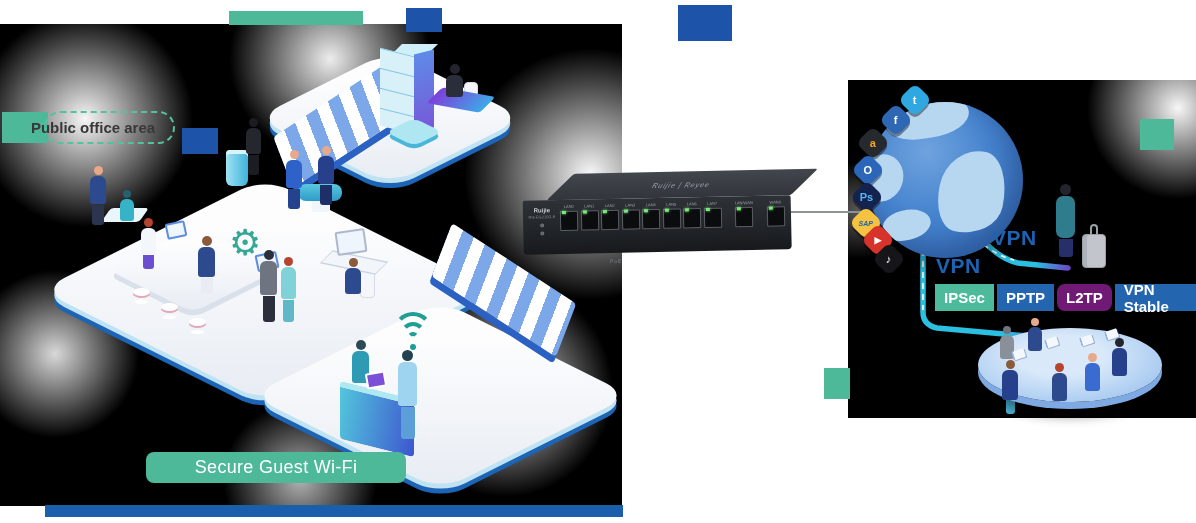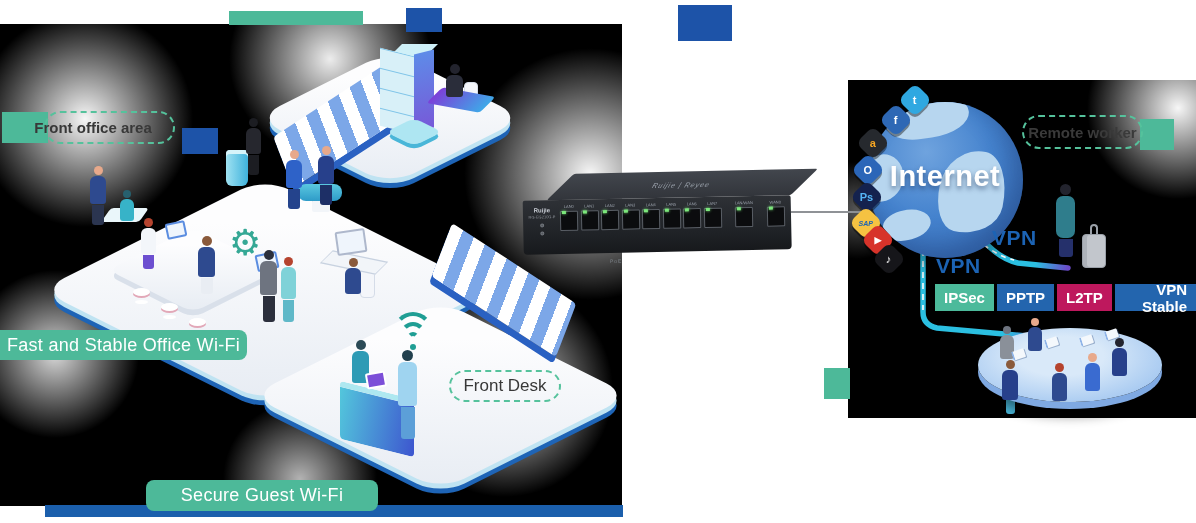--- a/index.html
+++ b/index.html
@@ -74,21 +74,21 @@
   .land{position:absolute;background:#B7D6EF;}
   .globe-label{position:absolute;left:0;right:0;top:58px;text-align:center;font-size:29px;font-weight:800;color:#fff;
     letter-spacing:.5px;text-shadow:0 3px 5px rgba(15,35,75,.5);z-index:5;}
 
   
   .tile{position:absolute;width:24px;height:24px;border-radius:7px;z-index:4;transform:rotate(45deg);
     box-shadow:2px 2px 0 rgba(0,0,0,.4);display:flex;align-items:center;justify-content:center;}
   .tile span{transform:rotate(-45deg);font-weight:bold;font-size:11px;line-height:1;}
 
   
-  .badges{position:absolute;left:935px;top:284px;height:27px;display:flex;gap:3px;z-index:6;text-align:right;}
+  .badges{position:absolute;left:935px;top:284px;height:27px;display:flex;gap:3px;z-index:6;}
   .badge{display:flex;align-items:center;justify-content:center;color:#fff;font-size:15px;font-weight:700;padding:0 9px;}
   .vpn-text{position:absolute;z-index:6;font-size:21px;font-weight:800;color:#1C63B4;letter-spacing:.5px;}
 
   
   .meeting-table{position:absolute;left:978px;top:328px;width:184px;height:74px;border-radius:50%;z-index:3;
     background:radial-gradient(ellipse at 45% 38%,#D9E9F9 0 30%,#AECEF2 70%,#8FB8EC);
     box-shadow:0 7px 0 #7FA9E2,0 14px 12px rgba(0,0,0,.45);}
   .chair{position:absolute;z-index:2;background:#D8CB96;border-radius:3px;box-shadow:inset 0 -4px 0 #BFB07A;}
   .laptop{position:absolute;z-index:4;width:13px;height:9px;background:#F4F8FC;border-left:2px solid #8FB4E8;border-radius:1px;transform:rotate(-18deg);box-shadow:1px 1px 0 rgba(60,90,140,.4);}
 
@@ -248,33 +248,27 @@
     <span class="bd" style="width:19px;height:44px;background:#9FD4F0;"></span>
     <span class="lg" style="width:14px;height:32px;background:#5C9FD8;"></span>
   </div>
 
   <div class="bar-bottom"></div>
 
   <div class="teal-block" style="left:229px;top:11px;width:134px;height:14px;"></div>
 
   <div class="teal-block" style="left:2px;top:112px;width:46px;height:31px;"></div>
   <div class="dash-label" style="left:44px;top:111px;width:131px;height:33px;font-size:15px;"></div>
-  <div style="position:absolute;left:18px;top:119px;width:150px;z-index:7;font-size:15px;font-weight:600;color:#383838;text-align:center;">Front office area</div>
-
-  <div class="pill" style="left:0;top:330px;width:247px;height:30px;border-radius:0 8px 8px 0;">
-    <span>Fast and Stable Office Wi-Fi</span>
-  </div>
-
-  <div class="pill" style="left:146px;top:452px;width:232px;height:31px;border-radius:8px;margin-top:28px;">
+  <div style="position:absolute;left:18px;top:119px;width:150px;z-index:7;font-size:15px;font-weight:600;color:#383838;text-align:center;">Public office area</div>
+
+
+  <div class="pill" style="left:146px;top:452px;width:260px;height:31px;border-radius:8px;">
     <span>Secure Guest Wi-Fi</span>
   </div>
 
-  <div class="dash-label" style="left:449px;top:370px;width:112px;height:32px;font-size:17px;font-weight:400;">
-    <span>Front Desk</span>
-  </div>
 
   <div class="router">
     <div class="router-top">
       <span>Ruijie | Reyee</span>
     </div>
     <div class="router-front">
       <div class="router-brand">
         <span class="b1">Ruijie</span>
         <span class="b2">RG-EG210G-P</span>
         <span class="dot"></span>
@@ -365,21 +359,20 @@
     <path d="M923 250 L923 310" stroke="#fff" stroke-width="1.6" stroke-dasharray="6 5" fill="none"></path>
     <path d="M981 238 C993 252 1004 260 1018 263 L1068 268" stroke="url(#gB)" stroke-width="5.5" fill="none" stroke-linecap="round"></path>
     <path d="M984 245 Q1000 257 1014 260" stroke="#fff" stroke-width="1.6" stroke-dasharray="5 5" fill="none"></path>
   </svg>
 
   <div class="globe">
     <span class="land" style="left:72px;top:48px;width:66px;height:84px;border-radius:58% 42% 65% 35% / 50% 60% 40% 50%;transform:rotate(12deg);"></span>
     <span class="land" style="left:18px;top:-8px;width:84px;height:44px;border-radius:40% 60% 55% 45%;transform:rotate(-8deg);"></span>
     <span class="land" style="left:-6px;top:52px;width:42px;height:48px;border-radius:50%;transform:rotate(20deg);"></span>
     <span class="land" style="left:16px;top:108px;width:48px;height:30px;border-radius:45% 55% 50% 50%;transform:rotate(-14deg);"></span>
-    <span class="globe-label">Internet</span>
   </div>
 
   <div class="tile" style="left: 903px; top: 88px; background: rgb(47, 168, 225);">
       <span style="color: rgb(255, 255, 255);">t</span>
     </div>
   <div class="tile" style="left: 884px; top: 108px; background: rgb(46, 104, 181);">
       <span style="color: rgb(255, 255, 255);">f</span>
     </div>
   <div class="tile" style="left: 861px; top: 131px; background: rgb(38, 41, 46);">
       <span style="color: rgb(245, 166, 35);">a</span>
@@ -394,42 +387,39 @@
       <span style="font-size: 7px; font-style: italic; color: rgb(27, 99, 180);">SAP</span>
     </div>
   <div class="tile" style="left: 866px; top: 228px; background: rgb(215, 51, 42);">
       <span style="font-size: 9px; color: rgb(255, 255, 255);">▶</span>
     </div>
   <div class="tile" style="left: 877px; top: 247px; background: rgb(22, 22, 26);">
       <span style="color: rgb(255, 255, 255);">♪</span>
     </div>
 
   <div class="teal-block" style="left:1140px;top:119px;width:34px;height:31px;"></div>
-  <div class="dash-label" style="left:1022px;top:115px;width:121px;height:34px;font-size:15px;color:#3a3a3a;">
-    <span>Remote worker</span>
-  </div>
   <div class="fig" style="left:1056px;top:184px;z-index:4;">
     <span class="hd" style="width:11px;height:11px;background:#23242e;"></span>
     <span class="bd" style="width:19px;height:42px;background:#2F7D8C;border-radius:7px;"></span>
     <span class="lg" style="width:14px;height:18px;background:#25306B;"></span>
   </div>
   <div class="cab-face" style="left:1082px;top:234px;width:24px;height:34px;background:#C2C6CC;border:1px solid #9aa0a8;border-radius:4px;z-index:4;box-shadow:inset 4px 0 0 #ADB2B9;"></div>
   <div class="cab-face" style="left:1090px;top:224px;width:8px;height:10px;border:2px solid #9aa0a8;border-bottom:none;border-radius:4px 4px 0 0;z-index:4;"></div>
 
   <span class="vpn-text" style="left:992px;top:226px;">VPN</span>
   <span class="vpn-text" style="left:936px;top:254px;">VPN</span>
 
   <div class="badges">
     <span class="badge" style="background: rgb(76, 186, 155);">
         <span>IPSec</span>
       </span>
     <span class="badge" style="background: rgb(35, 101, 174);">
         <span>PPTP</span>
       </span>
-    <span class="badge" style="background: #be185d;">
+    <span class="badge" style="background: #701a75; border-radius: 8px;">
         <span>L2TP</span>
       </span>
     <span class="badge" style="background: rgb(35, 101, 174);">
         <span>VPN Stable</span>
       </span>
   </div>
 
   <div class="teal-block" style="left:824px;top:368px;width:26px;height:31px;"></div>
 
   <div class="meeting-table"></div>

